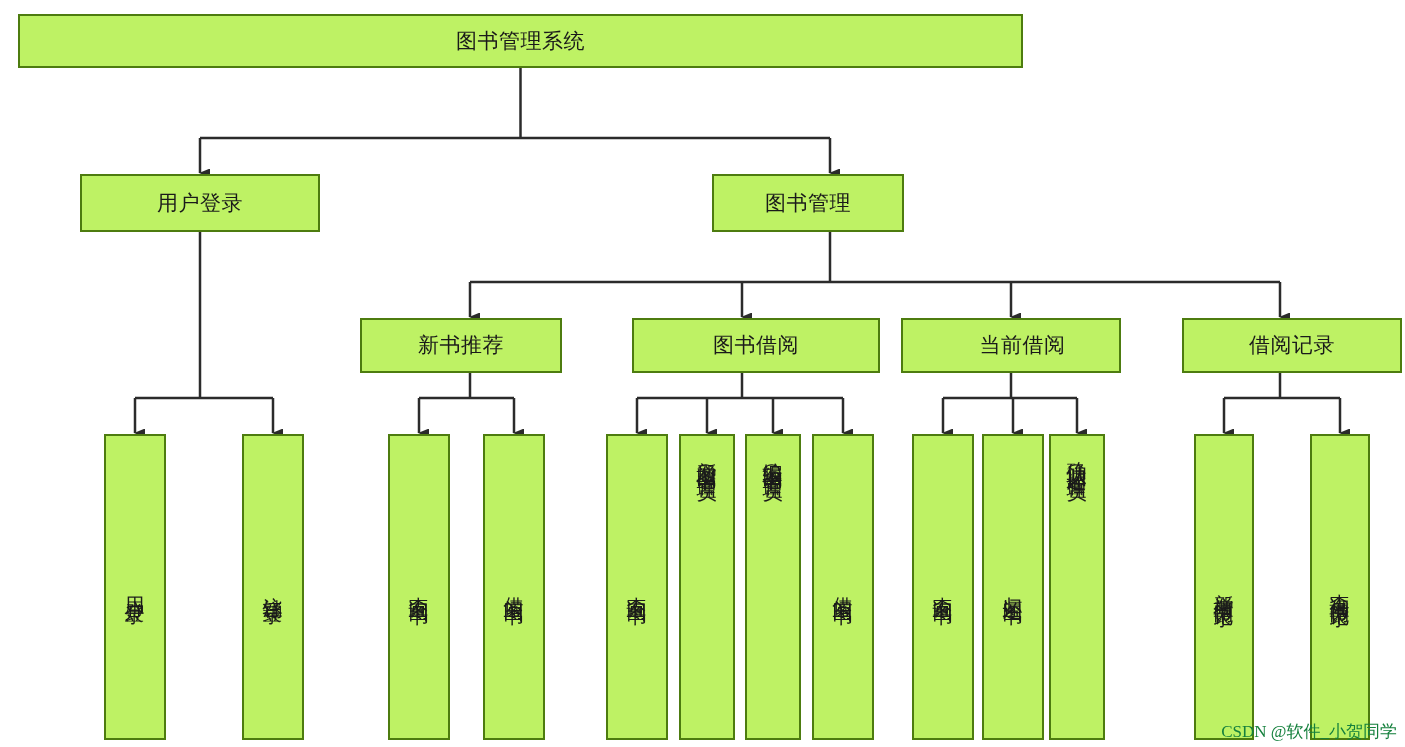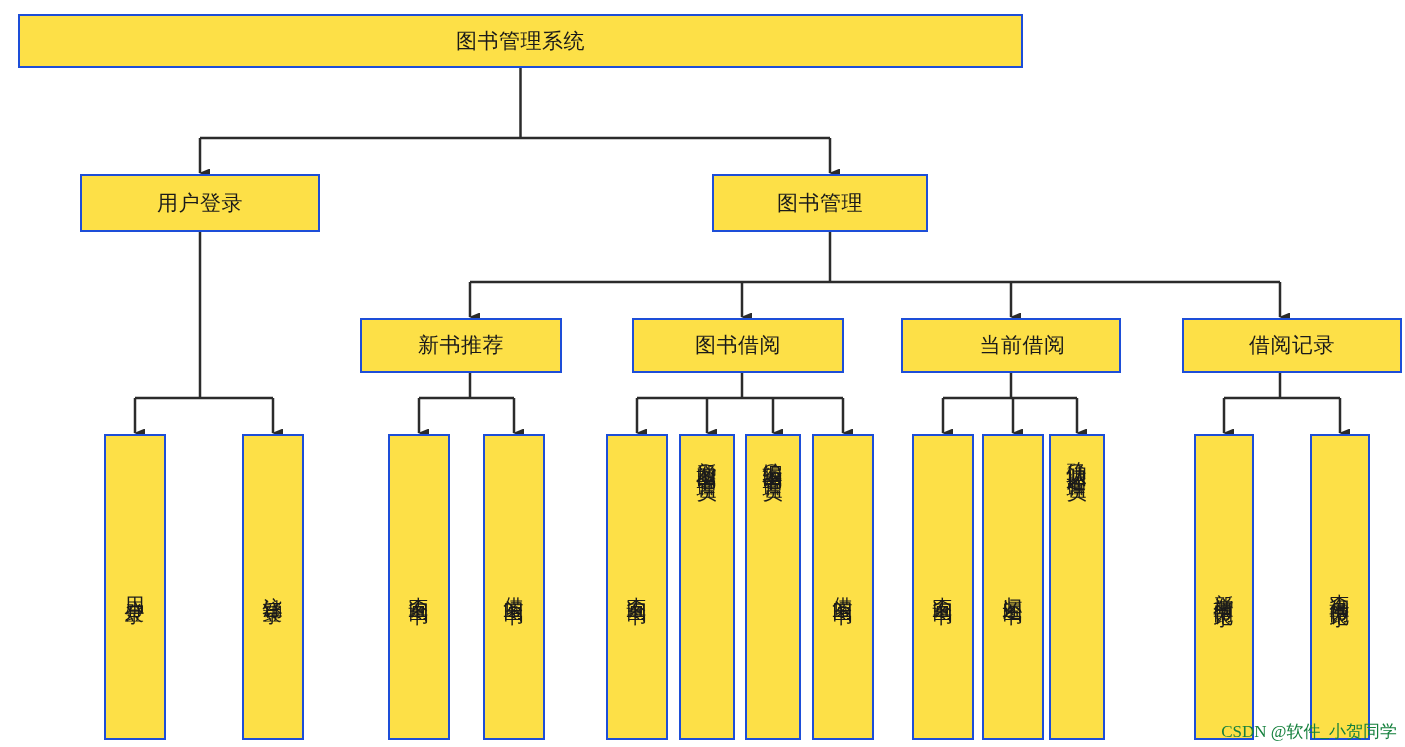--- a/index.html
+++ b/index.html
@@ -16,22 +16,22 @@
   }
   #canvas {
     position: absolute;
     left: 0; top: 0;
     width: 1405px;
     height: 747px;
   }
   .node {
     position: absolute;
     box-sizing: border-box;
-    border: 2px solid #1d4ed8;
-    background: #fde047;
+    border: 2px solid #4d7c0f;
+    background: #bef264;
     display: flex;
     align-items: center;
     justify-content: center;
     color: #1a1a1a;
     z-index: 3;
   }
   .node .label {
     font-size: 21px;
     line-height: 1.25;
     letter-spacing: 0.5px;
@@ -119,27 +119,27 @@
         <path d="M 1340 398 L 1340 433" stroke="#2b2b2b" stroke-width="2.5" fill="none" marker-end="url(#arrowhead)"></path>
       </g>
   </svg>
   <div id="node-layer">
       <div class="node" style="left: 18px; top: 14px; width: 1005px; height: 54px;">
         <span class="label">图书管理系统</span>
       </div>
       <div class="node" style="left: 80px; top: 174px; width: 240px; height: 58px;">
         <span class="label">用户登录</span>
       </div>
-      <div class="node" style="left: 712px; top: 174px; width: 216px; height: 58px;">
+      <div class="node" style="left: 712px; top: 174px; width: 192px; height: 58px;">
         <span class="label">图书管理</span>
       </div>
       <div class="node" style="left: 360px; top: 318px; width: 202px; height: 55px;">
         <span class="label">新书推荐</span>
       </div>
-      <div class="node" style="left: 632px; top: 318px; width: 212px; height: 55px;">
+      <div class="node" style="left: 632px; top: 318px; width: 248px; height: 55px;">
         <span class="label">图书借阅</span>
       </div>
       <div class="node" style="left: 901px; top: 318px; width: 220px; height: 55px; padding-left: 23px;">
         <span class="label">当前借阅</span>
       </div>
       <div class="node" style="left: 1170px; top: 318px; width: 220px; height: 55px; margin-left: 12px;">
         <span class="label">借阅记录</span>
       </div>
       <div class="node leaf centered" style="left: 104px; top: 434px; width: 62px; height: 306px;">
         <span class="label">用户登录</span>

